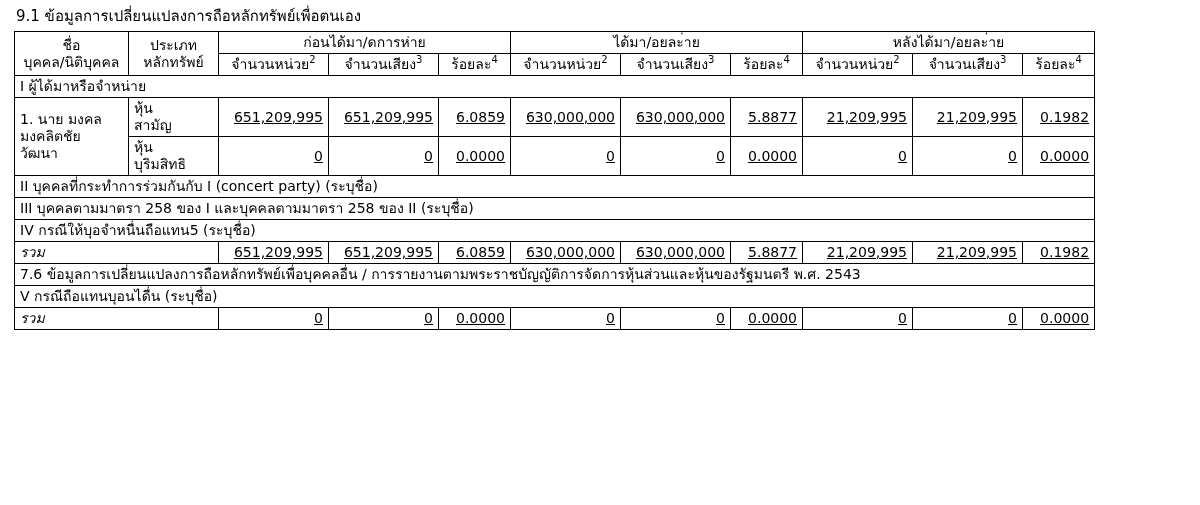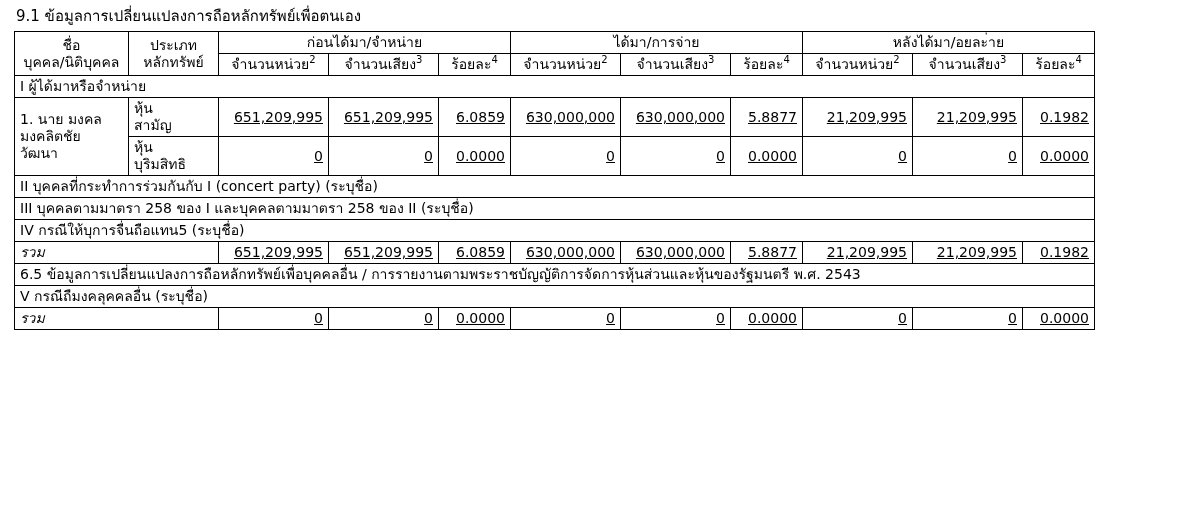--- a/index.html
+++ b/index.html
@@ -103,22 +103,22 @@
     <thead>
       <tr>
         <th class="hdr" rowspan="2">
           <div>ชื่อ</div>
           <div>บุคคล/นิติบุคคล</div>
         </th>
         <th class="hdr" rowspan="2">
           <div>ประเภท</div>
           <div>หลักทรัพย์</div>
         </th>
-        <th class="hdr grouphdr" colspan="3">ก่อนได้มา/จำหน่าย</th>
-        <th class="hdr grouphdr" colspan="3">ได้มา/การจ่าย</th>
+        <th class="hdr grouphdr" colspan="3">ก่อนได้มา/ดการห่าย</th>
+        <th class="hdr grouphdr" colspan="3">ได้มา/อยละ่าย</th>
         <th class="hdr grouphdr" colspan="3">หลังได้มา/อยละ่าย</th>
       </tr>
       <tr>
         <th class="hdr"><span>จำนวนหน่วย</span><sup>2</sup></th>
         <th class="hdr"><span>จำนวนเสียง</span><sup>3</sup></th>
         <th class="hdr"><span>ร้อยละ</span><sup>4</sup></th>
         <th class="hdr"><span>จำนวนหน่วย</span><sup>2</sup></th>
         <th class="hdr"><span>จำนวนเสียง</span><sup>3</sup></th>
         <th class="hdr"><span>ร้อยละ</span><sup>4</sup></th>
         <th class="hdr"><span>จำนวนหน่วย</span><sup>2</sup></th>
@@ -168,42 +168,42 @@
         <td class="num">0.0000</td>
       </tr>
 
       <tr class="full-row">
         <td colspan="11">II บุคคลที่กระทำการร่วมกันกับ I (concert party)    (ระบุชื่อ)</td>
       </tr>
       <tr class="full-row">
         <td colspan="11">III บุคคลตามมาตรา 258 ของ I และบุคคลตามมาตรา  258 ของ II (ระบุชื่อ)</td>
       </tr>
       <tr class="full-row">
-        <td colspan="11">IV กรณีให้บุการจื่นถือแทน5 (ระบุชื่อ)</td>
+        <td colspan="11">IV กรณีให้บุอจำหนื่นถือแทน5 (ระบุชื่อ)</td>
       </tr>
 
       <tr>
         <td colspan="2" class="label-cell">รวม</td>
         <td class="num">651,209,995</td>
         <td class="num">651,209,995</td>
         <td class="num">6.0859</td>
         <td class="num">630,000,000</td>
         <td class="num">630,000,000</td>
         <td class="num">5.8877</td>
         <td class="num">21,209,995</td>
         <td class="num">21,209,995</td>
         <td class="num">0.1982</td>
       </tr>
 
       <tr class="full-row">
-        <td colspan="11">6.5 ข้อมูลการเปลี่ยนแปลงการถือหลักทรัพย์เพื่อบุคคลอื่น / การรายงานตามพระราชบัญญัติการจัดการหุ้นส่วนและหุ้นของรัฐมนตรี พ.ศ. 2543</td>
-      </tr>
-
-      <tr class="full-row">
-        <td colspan="11">V กรณีถืมงคลุคคลอื่น (ระบุชื่อ)</td>
+        <td colspan="11">7.6 ข้อมูลการเปลี่ยนแปลงการถือหลักทรัพย์เพื่อบุคคลอื่น / การรายงานตามพระราชบัญญัติการจัดการหุ้นส่วนและหุ้นของรัฐมนตรี พ.ศ. 2543</td>
+      </tr>
+
+      <tr class="full-row">
+        <td colspan="11">V กรณีถือแทนบุอนไดื่น (ระบุชื่อ)</td>
       </tr>
 
       <tr>
         <td colspan="2" class="label-cell">รวม</td>
         <td class="num">0</td>
         <td class="num">0</td>
         <td class="num">0.0000</td>
         <td class="num">0</td>
         <td class="num">0</td>
         <td class="num">0.0000</td>

